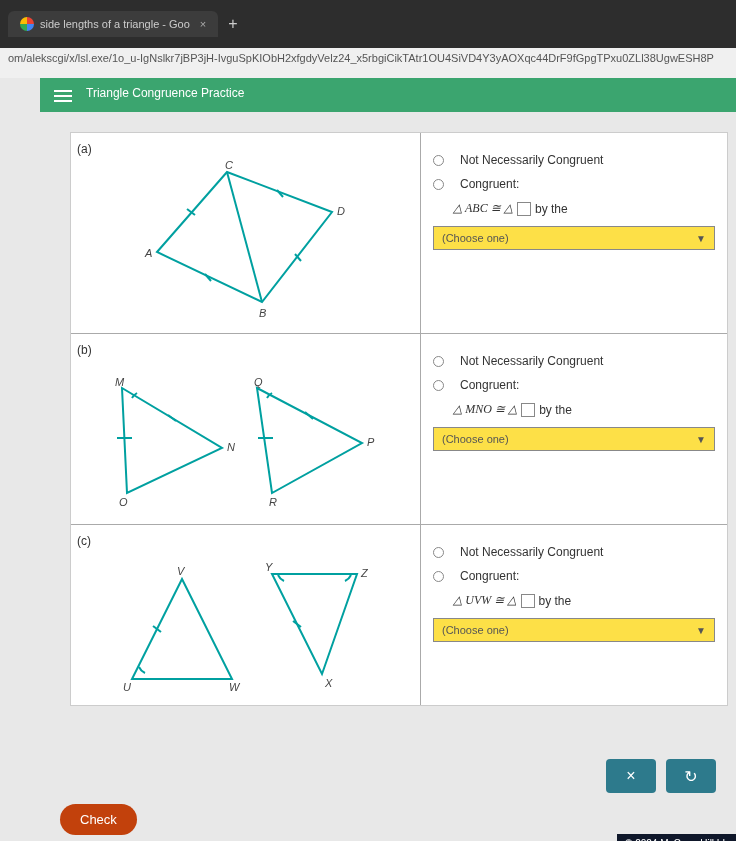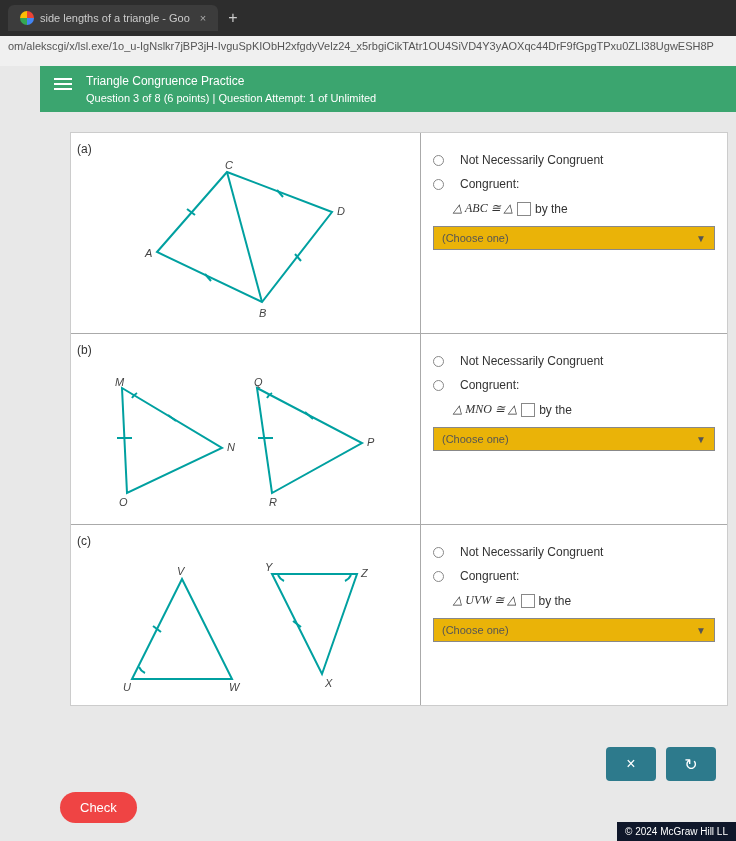--- a/index.html
+++ b/index.html
@@ -6,21 +6,21 @@
   body {
     font-family: Arial, sans-serif;
     background: #d8d8d8;
     width: 736px;
     height: 841px;
     overflow: hidden;
     position: relative;
   }
   .browser-chrome {
     background: #2d2d2d;
-    height: 36px;
+    height: 48px;
     display: flex;
     align-items: center;
     padding: 0 8px;
   }
   .tab {
     background: #3c3c3c;
     color: #ccc;
     font-size: 11px;
     padding: 6px 12px;
     border-radius: 6px 6px 0 0;
@@ -124,21 +124,21 @@
     vertical-align: middle;
   }
   .select-box {
     border: 1px solid #888;
     padding: 5px 8px;
     font-size: 11px;
     color: #555;
     display: flex;
     justify-content: space-between;
     align-items: center;
-    background: #eab308;
+    background: #fde047;
   }
   .select-arrow { font-size: 10px; }
   svg { display: block; }
   .bottom-controls {
     position: absolute;
     right: 20px;
     bottom: 60px;
     display: flex;
     gap: 10px;
   }
@@ -150,21 +150,21 @@
     color: #fff;
     display: flex;
     align-items: center;
     justify-content: center;
     font-size: 16px;
   }
   .check-btn {
     position: absolute;
     left: 60px;
     bottom: 18px;
-    background: #ef4444;
+    background: #c2410c;
     color: #fff;
     padding: 8px 20px;
     border-radius: 16px;
     font-size: 13px;
   }
   .footer {
     position: absolute;
     right: 0;
     bottom: 0;
     background: #0f172a;
@@ -190,21 +190,20 @@
 <div class="content-area">
 
   <div class="header-bar">
     <div class="hamburger">
       <span></span>
         <span></span>
         <span></span>
     </div>
     <div class="header-text">
       <div class="header-title">Triangle Congruence Practice</div>
-      <div class="header-sub">Question 3 of 8 (6 points)  |  Question Attempt: 1 of Unlimited</div>
     </div>
   </div>
 
   <div class="question-body">
 
     <div class="row">
       <div class="left-cell">
         <span class="part-label">(a)</span>
         <svg width="320" height="170">
           <g stroke="#00a0a0" stroke-width="2" fill="none">

